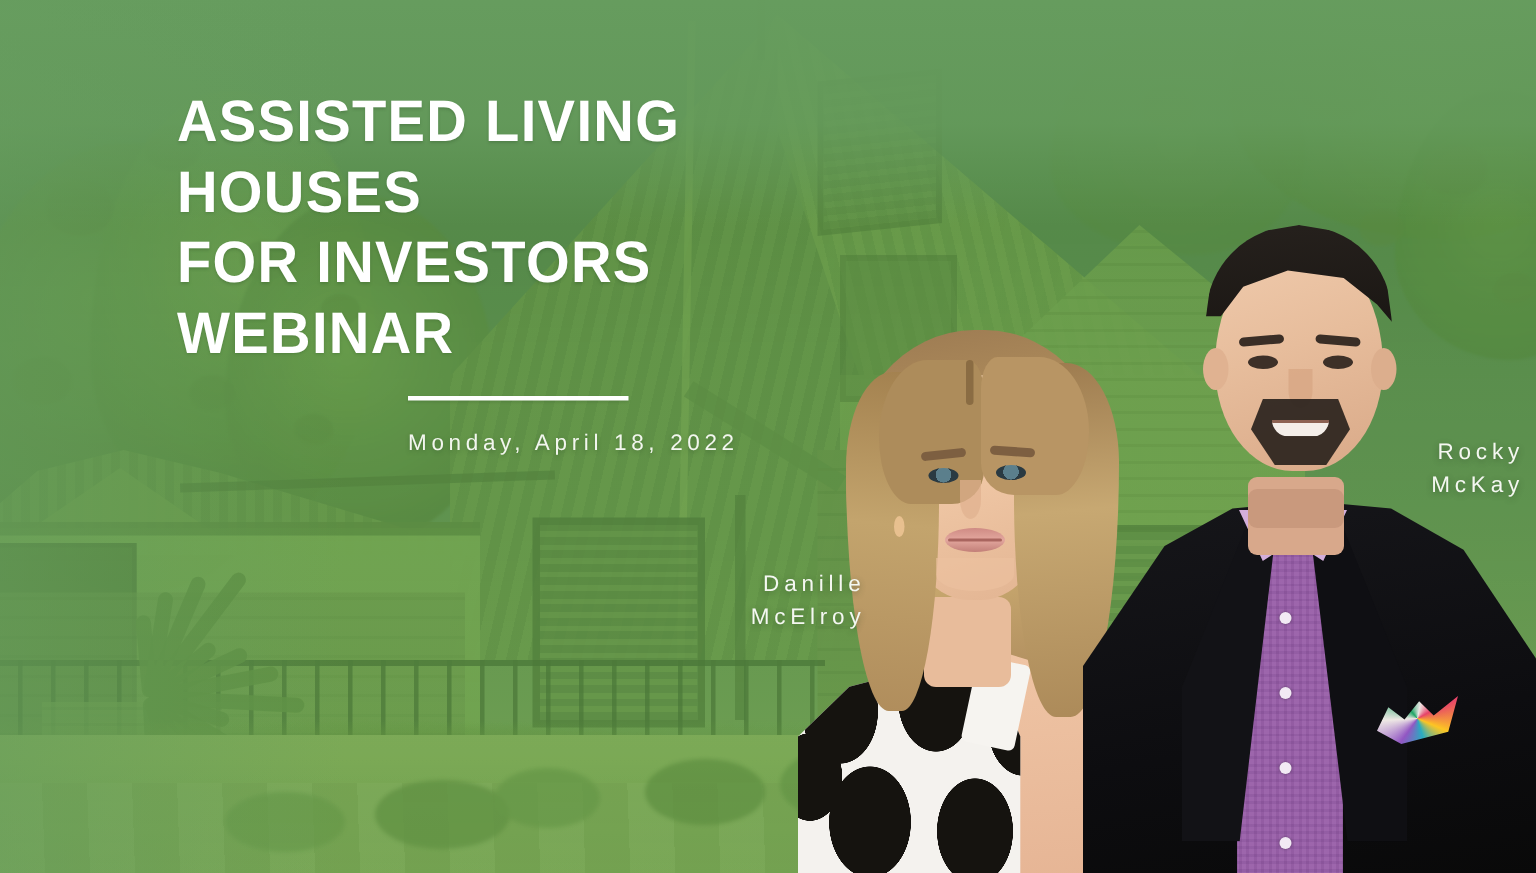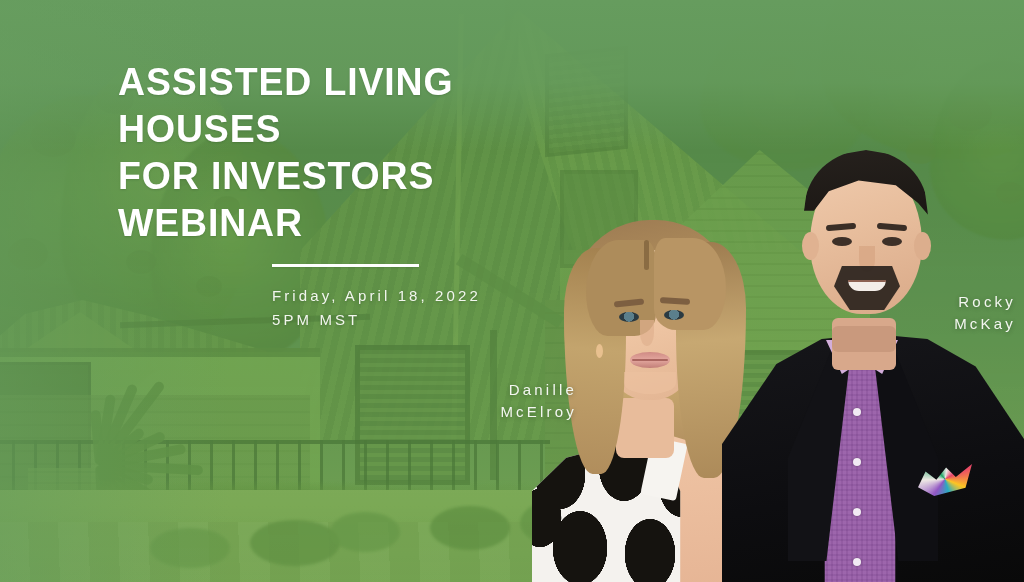--- a/index.html
+++ b/index.html
@@ -363,22 +363,21 @@
     <div class="duotone2"></div>
     <div class="flat-top"></div>
     <div class="flat-left"></div>
   </div>
 
   <div class="textblock">
     <div class="title">ASSISTED LIVING HOUSES</div>
     <div class="title">FOR INVESTORS WEBINAR</div>
     <div class="divider"></div>
     <div class="datewrap">
-      <div class="dateline">Friday, April 18, 2022</div>
-      <div class="dateline">5PM MST</div>
+      <div class="dateline">Monday, April 18, 2022</div>
     </div>
   </div>
 
   <div class="person woman">
     <div class="w-hairback"></div>
     <div class="w-shoulder"></div>
     <div class="w-dress"></div>
     <div class="w-strap"></div>
     <div class="w-neck"></div>
     <div class="w-head"></div>

